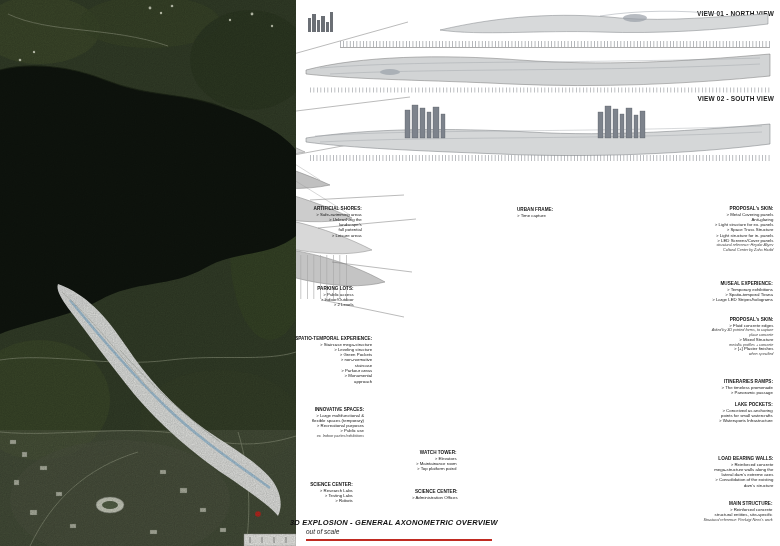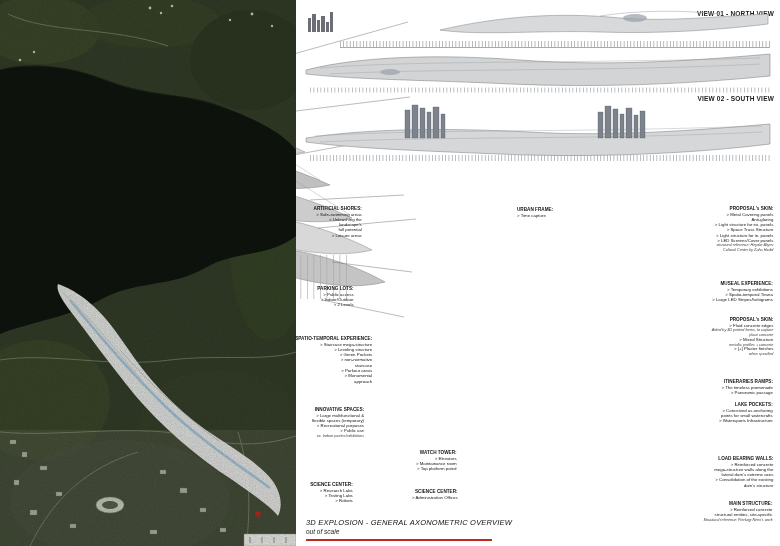--- a/index.html
+++ b/index.html
@@ -19,21 +19,21 @@
   .view-label.v1 { top:10px; }
   .view-label.v2 { top:95px; }
 
   .annot { position:absolute; text-align:right; white-space:nowrap; color:#141414;
            line-height:1.2; transform:scale(0.62); transform-origin:top right; }
   .annot.left-align { text-align:left; transform-origin:top left; }
   .annot .at { font-weight:bold; font-size:7.5px; margin-bottom:1px; }
   .annot .al { font-size:7px; }
   .annot .sm { font-size:6px; font-style:italic; color:#3c3c3c; }
 
-  .footer-title { position:absolute; left:306px; top:518px; font-size:7.5px; font-weight:normal;
+  .footer-title { position:absolute; left:290px; top:518px; font-size:7.5px; font-weight:bold;
                   font-style:italic; color:#111; letter-spacing:0.2px; }
   .footer-sub   { position:absolute; left:306px; top:528px; font-size:6.5px; font-style:italic; color:#222; }
   .redline      { position:absolute; left:306px; top:539px; width:186px; height:2px; background:var(--accent_red,#c02a21); }
 </style>
 </head>
 <body>
 
 <div class="board">
 
   

